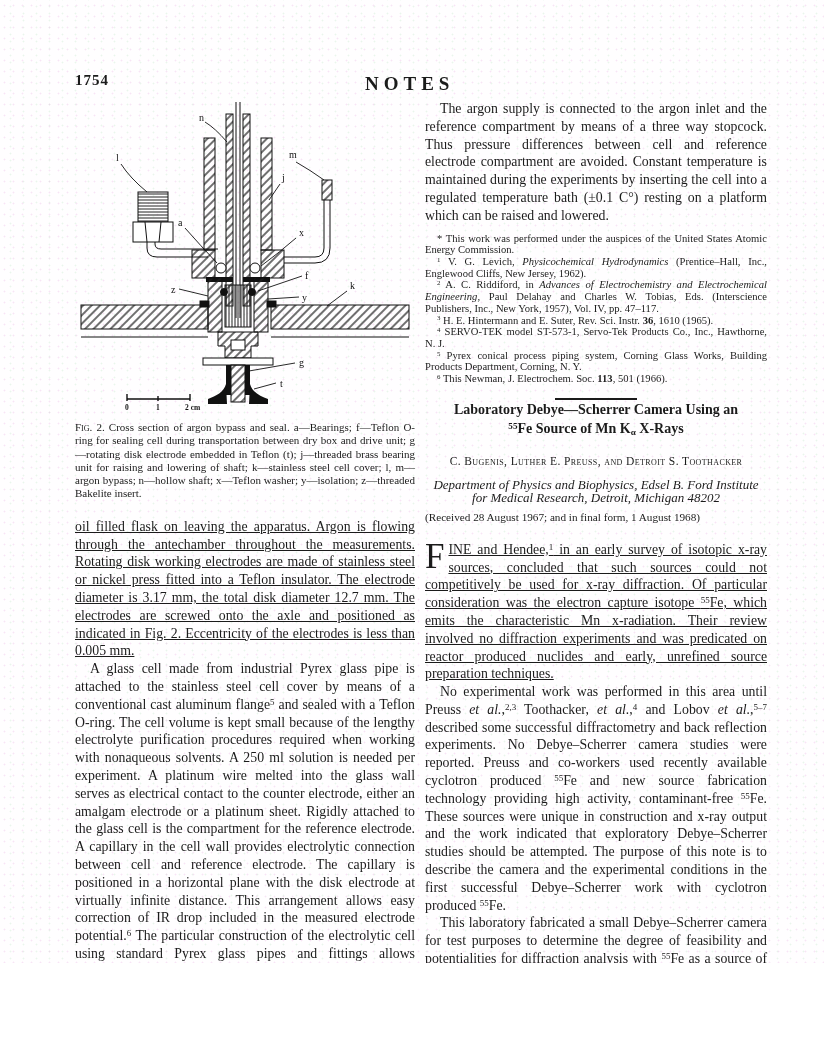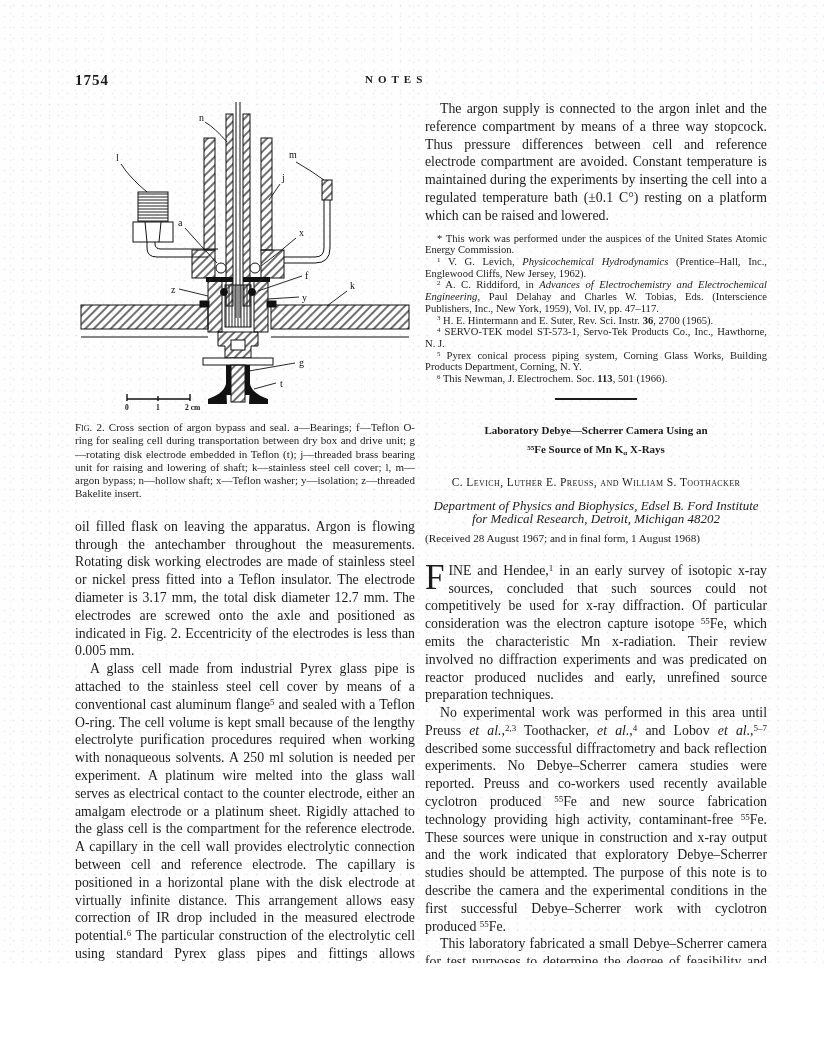--- a/index.html
+++ b/index.html
@@ -10,37 +10,37 @@
     background-image:
       radial-gradient(circle, rgba(232,170,225,0.30) 0.8px, transparent 1.1px),
       radial-gradient(circle, rgba(170,225,180,0.26) 0.8px, transparent 1.1px);
     background-size:9px 11px, 13px 7px;
     background-position:0 0, 4px 3px;
     font-family:"Liberation Serif","DejaVu Serif",serif;
     color:#1b1b1b;
   }
   .header{position:absolute;top:72px;left:75px;width:692px;height:20px;}
   .page-number{position:absolute;left:0;top:0;font-size:15px;font-weight:bold;letter-spacing:1px;}
-  .running-head{position:absolute;left:290px;top:1px;font-size:11px;font-weight:bold;letter-spacing:5px;}
+  .running-head{position:absolute;left:290px;top:1px;font-size:19px;font-weight:bold;letter-spacing:5px;}
   .col{position:absolute;top:100px;text-align:justify;}
   .col-left{left:75px;width:340px;}
   .col-right{left:425px;width:342px;}
   .figure-wrap{width:340px;height:312px;}
   svg text{font-family:"Liberation Serif","DejaVu Serif",serif;font-size:10px;fill:#111;}
   svg text.scale-txt{font-size:7.5px;font-weight:bold;}
   .caption{margin-top:9px;font-size:11px;line-height:13.3px;}
   .caption .sc{font-variant:small-caps;}
   .bodytext{font-size:13.8px;line-height:17.8px;}
   .col-left .bodytext{margin-top:17px;}
   .bodytext p{margin:0;text-indent:15px;}
-  .bodytext p.noindent{text-indent:0;}
+  .bodytext p.noindent{text-indent:0;text-decoration:underline;}
   .footnotes{margin-top:8px;font-size:10.6px;line-height:11.7px;}
   .footnotes p{margin:0;text-indent:12px;}
   .rule-sep{width:82px;height:2px;background:#1b1b1b;margin:13px auto 0 auto;}
-  .article-title{margin-top:21px;text-align:center;font-size:11px;font-weight:bold;line-height:19.5px;}
+  .article-title{text-align:center;font-size:14px;font-weight:bold;line-height:19.5px;}
   .authors{margin-top:16px;text-align:center;font-size:11.5px;font-variant:small-caps;letter-spacing:0.4px;}
   .affiliation{margin-top:11px;text-align:center;font-style:italic;font-size:13px;line-height:13.5px;}
   .received{margin-top:6px;font-size:11.2px;}
   .article-body{margin-top:18px;}
   sup{font-size:65%;line-height:0;vertical-align:baseline;position:relative;top:-0.45em;}
   sub{font-size:65%;line-height:0;vertical-align:baseline;position:relative;top:0.18em;}
   .sc{font-variant:small-caps;}
   .dc{float:left;font-size:35px;line-height:28px;margin:2px 4px 0 0;}
 </style>
 </head>
@@ -199,35 +199,35 @@
 
   <div class="col col-right">
 
     <div class="bodytext">
       <p><span>The argon supply is connected to the argon inlet and the reference compartment by means of a three way stopcock. Thus pressure differences between cell and reference electrode compartment are avoided. Constant temperature is maintained during the experiments by inserting the cell into a regulated temperature bath (±0.1 C°) resting on a platform which can be raised and lowered.</span></p>
     </div>
 
     <div class="footnotes">
       <p><span>* This work was performed under the auspices of the United States Atomic Energy Commission.</span></p>
       <p><sup>1</sup><span> V. G. Levich, </span><i>Physicochemical Hydrodynamics</i><span> (Prentice–Hall, Inc., Englewood Cliffs, New Jersey, 1962).</span></p>
-      <p><sup>2</sup><span> A. C. Riddiford, in </span><i>Advances of Electrochemistry and Electrochemical Engineering</i><span>, Paul Delahay and Charles W. Tobias, Eds. (Interscience Publishers, Inc., New York, 1959), Vol. IV, pp. 47–117.</span></p>
-      <p><sup>3</sup><span> H. E. Hintermann and E. Suter, Rev. Sci. Instr. </span><b>36</b><span>, 2700 (1965).</span></p>
+      <p><sup>2</sup><span> A. C. Riddiford, in </span><i>Advances of Electrochemistry and Electrochemical Engineering</i><span>, Paul Delahay and Charles W. Tobias, Eds. (Interscience Publishers, Inc., New York, 1957), Vol. IV, pp. 47–117.</span></p>
+      <p><sup>3</sup><span> H. E. Hintermann and E. Suter, Rev. Sci. Instr. </span><b>36</b><span>, 1610 (1965).</span></p>
       <p><sup>4</sup><span> SERVO-TEK model ST-573-1, Servo-Tek Products Co., Inc., Hawthorne, N. J.</span></p>
       <p><sup>5</sup><span> Pyrex conical process piping system, Corning Glass Works, Building Products Department, Corning, N. Y.</span></p>
       <p><sup>6</sup><span> This Newman, J. Electrochem. Soc. </span><b>113</b><span>, 501 (1966).</span></p>
     </div>
 
     <div class="rule-sep"></div>
 
     <div class="article-title">
       <div>Laboratory Debye—Scherrer Camera Using an</div>
       <div><sup>55</sup><span>Fe Source of Mn K</span><sub>α</sub><span> X-Rays</span></div>
     </div>
 
-    <div class="authors">C. Levich, Luther E. Preuss, and William S. Toothacker</div>
+    <div class="authors">C. Bugenis, Luther E. Preuss, and Detroit S. Toothacker</div>
 
     <div class="affiliation">Department of Physics and Biophysics, Edsel B. Ford Institute for Medical Research, Detroit, Michigan 48202</div>
 
     <div class="received">(Received 28 August 1967; and in final form, 1 August 1968)</div>
 
     <div class="bodytext article-body">
       <p class="noindent"><span class="dc">F</span><span>INE and Hendee,</span><sup>1</sup><span> in an early survey of isotopic x-ray sources, concluded that such sources could not competitively be used for x-ray diffraction. Of particular consideration was the electron capture isotope </span><sup>55</sup><span>Fe, which emits the characteristic Mn x-radiation. Their review involved no diffraction experiments and was predicated on reactor produced nuclides and early, unrefined source preparation techniques.</span></p>
       <p><span>No experimental work was performed in this area until Preuss </span><i>et al.</i><span>,</span><sup>2,3</sup><span> Toothacker, </span><i>et al.</i><span>,</span><sup>4</sup><span> and Lobov </span><i>et al.</i><span>,</span><sup>5–7</sup><span> described some successful diffractometry and back reflection experiments. No Debye–Scherrer camera studies were reported. Preuss and co-workers used recently available cyclotron produced </span><sup>55</sup><span>Fe and new source fabrication technology providing high activity, contaminant-free </span><sup>55</sup><span>Fe. These sources were unique in construction and x-ray output and the work indicated that exploratory Debye–Scherrer studies should be attempted. The purpose of this note is to describe the camera and the experimental conditions in the first successful Debye–Scherrer work with cyclotron produced </span><sup>55</sup><span>Fe.</span></p>
       <p><span>This laboratory fabricated a small Debye–Scherrer camera for test purposes to determine the degree of feasibility and potentialities for diffraction analysis with </span><sup>55</sup><span>Fe as a source of Mn K</span><sub>α</sub><span> x-rays. If the diffraction experiments with a small scaled-down source were successful, a</span></p>
     </div>

